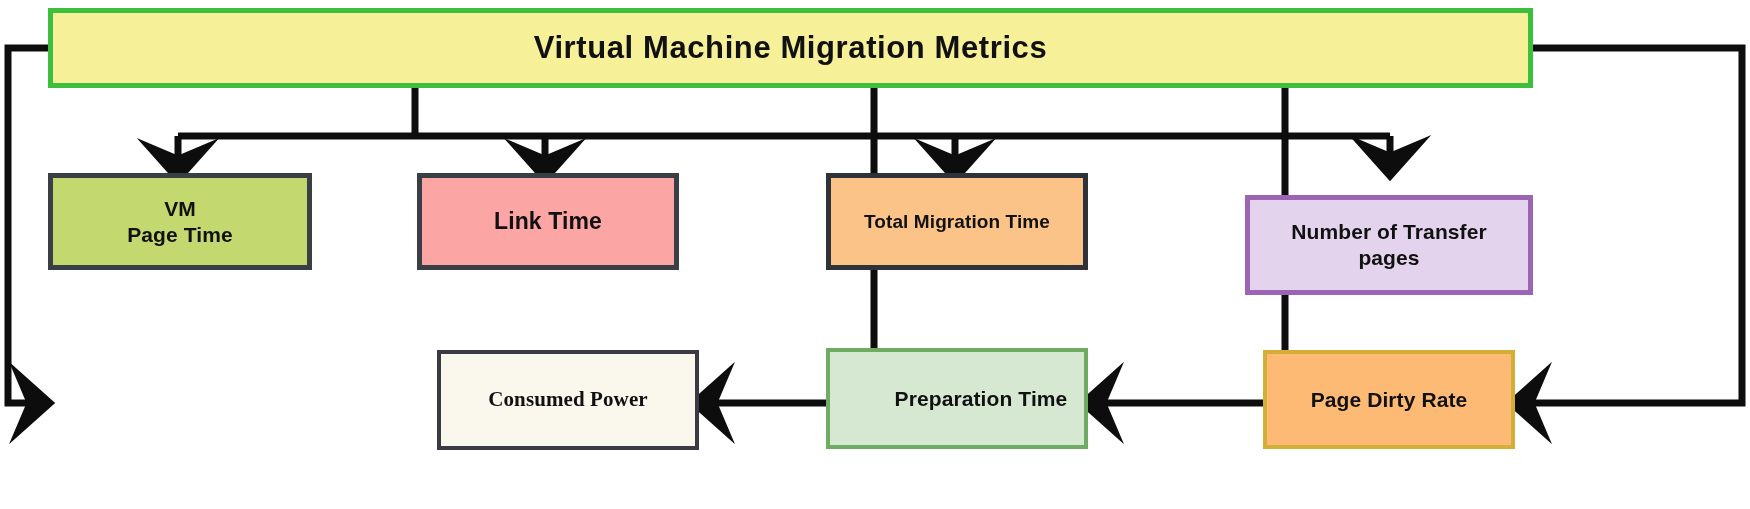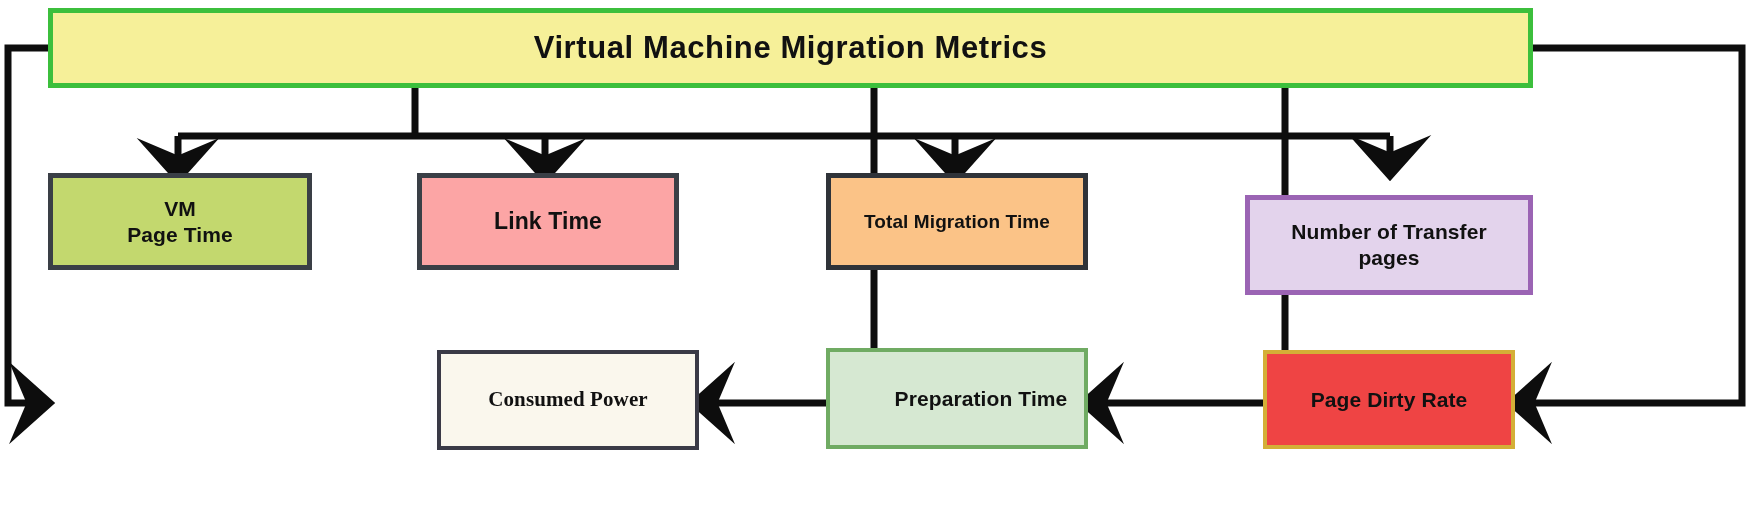--- a/index.html
+++ b/index.html
@@ -125,21 +125,21 @@
     background: #d6e8d2;
     border: 4px solid #70ab63;
     font-size: 21px;
     padding-left: 48px;
   }
   #node-page-dirty-rate {
     left: 1263px;
     top: 350px;
     width: 252px;
     height: 99px;
-    background: #ef4444;
+    background: #fdba74;
     border: 4px solid #d4af37;
     font-size: 21px;
     justify-content: flex-end;
   }
 </style>
 </head>
 <body>
 
 <div id="diagram-root">
 

